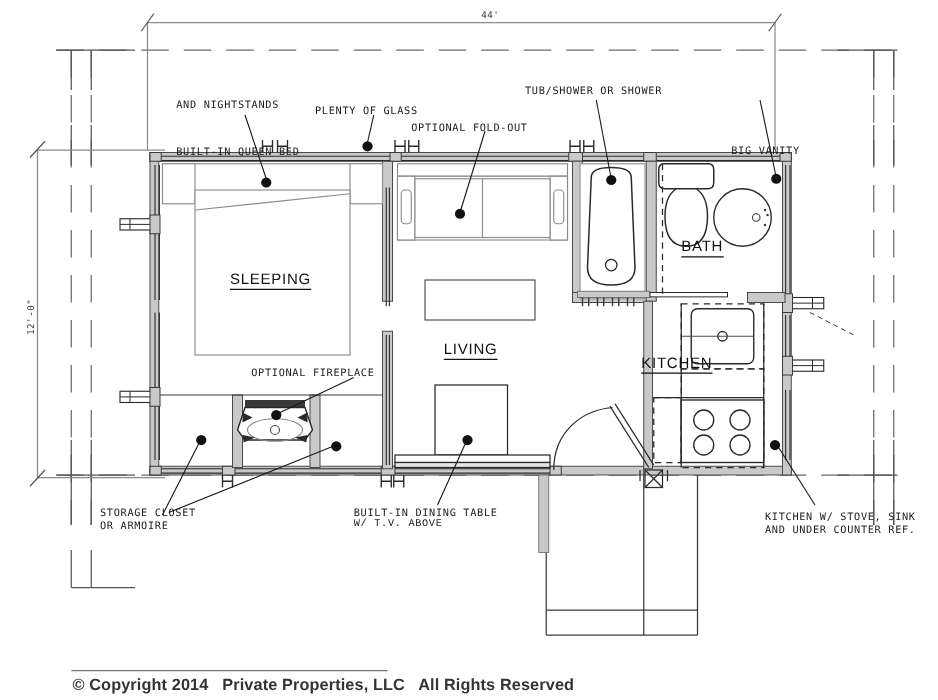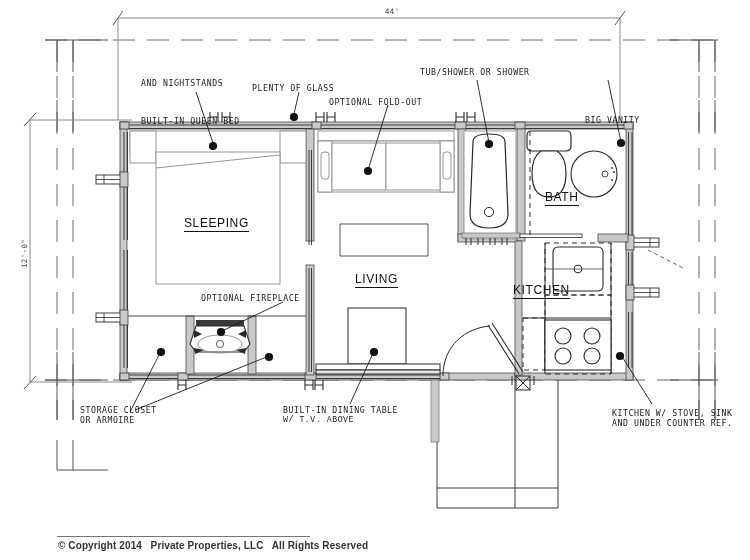--- a/index.html
+++ b/index.html
@@ -63,21 +63,21 @@
     font-weight: bold;
     font-size: 25px;
     letter-spacing: 0.4px;
     color: #111111;
     white-space: pre;
   }
   .copyright {
     position: absolute;
     font-family: "Liberation Sans", sans-serif;
     font-weight: bold;
-    font-size: 10px;
+    font-size: 13px;
     letter-spacing: 0.1px;
     color: #333333;
     white-space: pre;
   }
   .titlerule {
     position: absolute;
     background: #777777;
     height: 1px;
   }
 </style>

